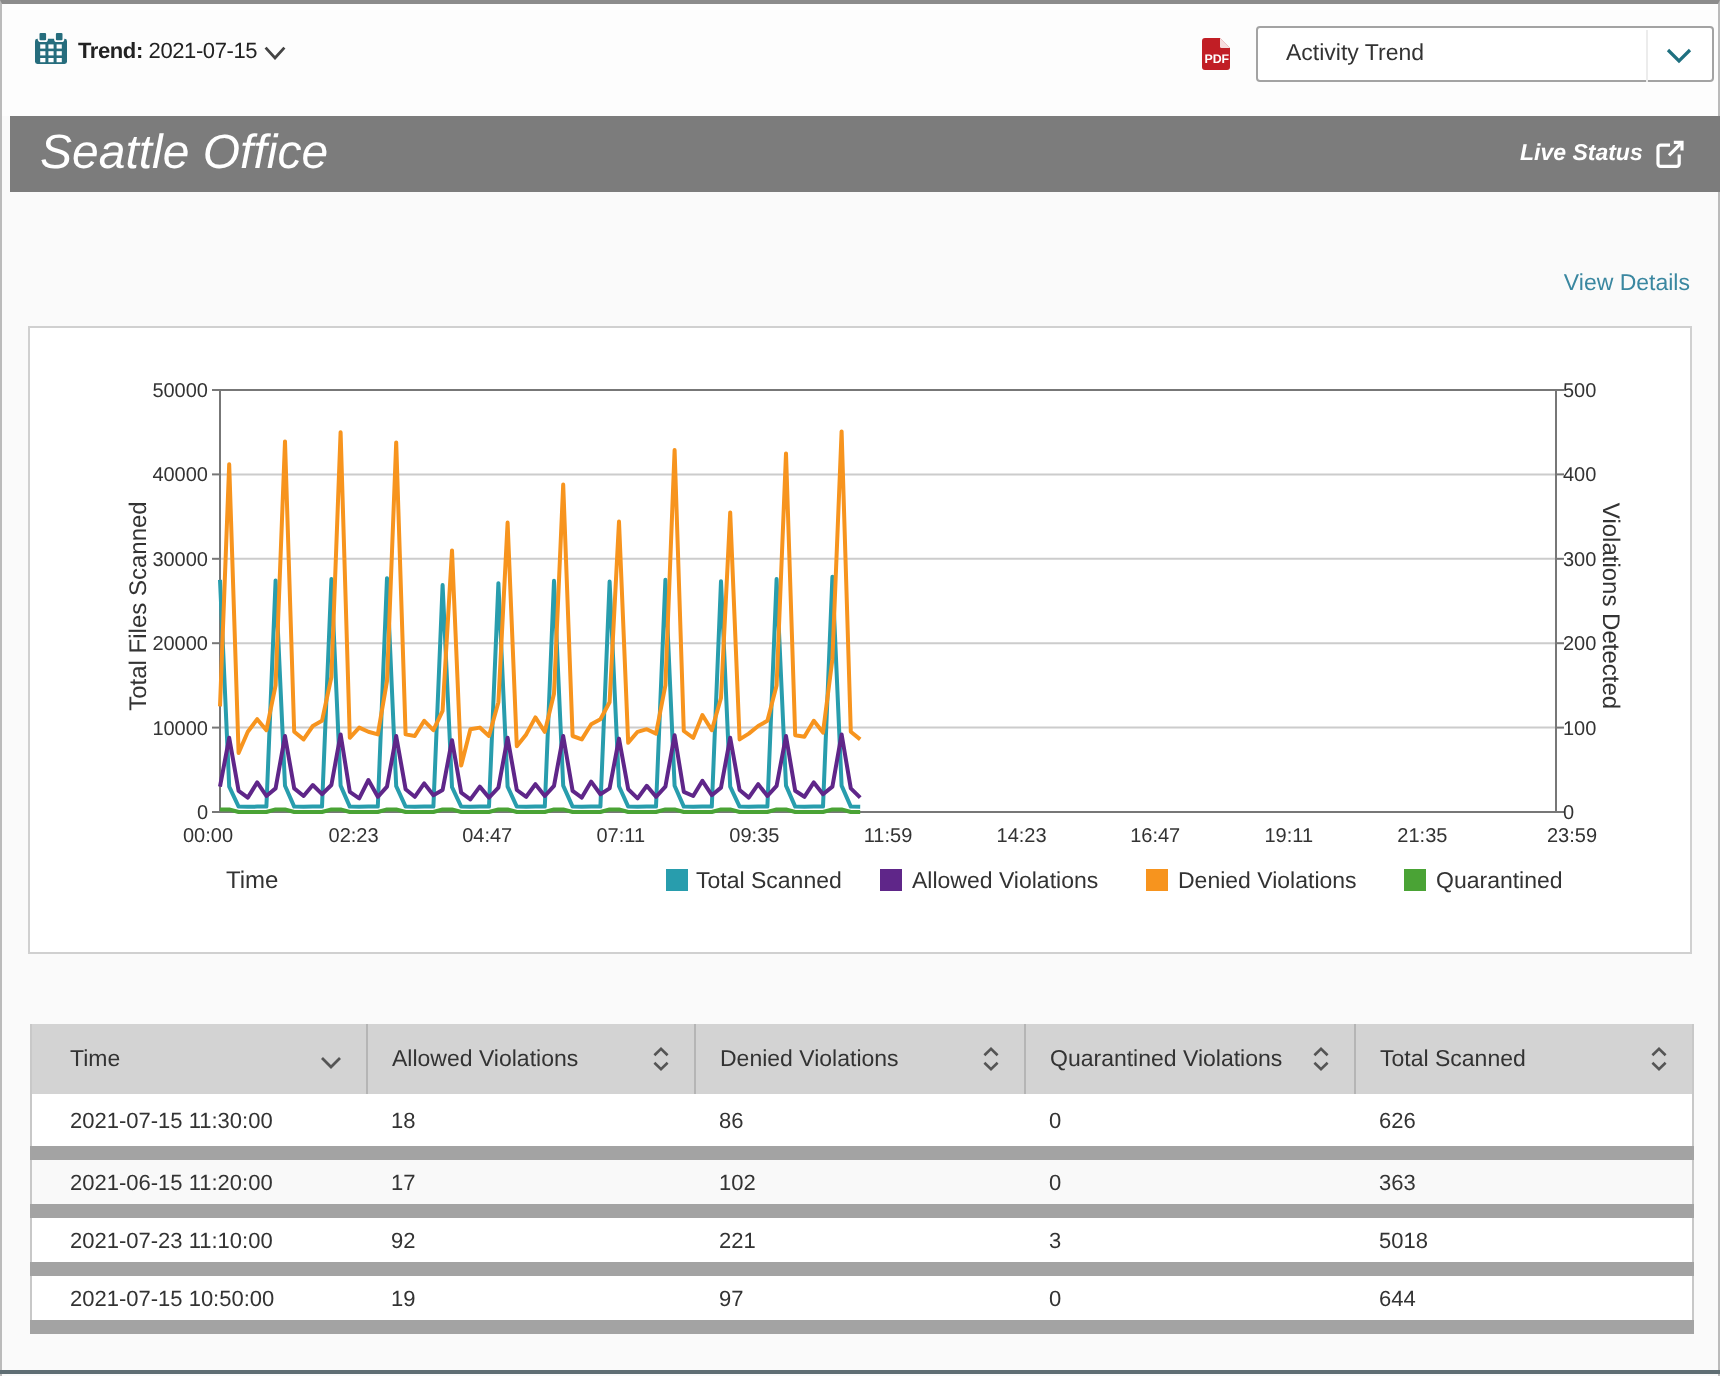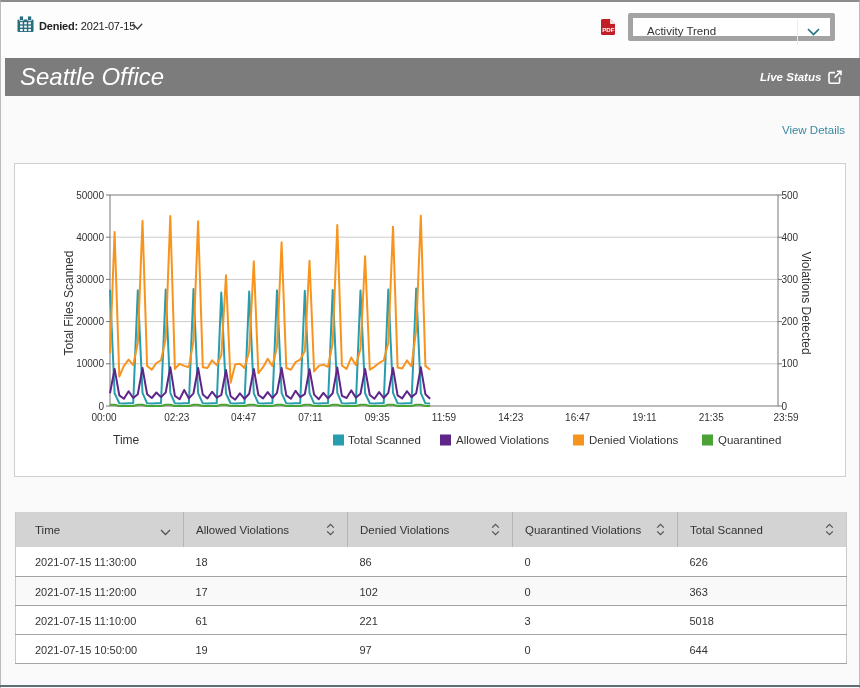--- a/index.html
+++ b/index.html
@@ -2,26 +2,26 @@
 <html><head>
 <meta charset="utf-8">
 <style>
 * { margin:0; padding:0; box-sizing:border-box; }
 html,body { width:860px; height:688px; font-family:"Liberation Sans",sans-serif; background:#fafafa; position:relative; overflow:hidden; }
 .outer { position:absolute; left:0; top:0; width:860px; height:688px; border-top:2px solid #8c8c8c; border-left:1px solid #bbb; border-right:1px solid #bbb; }
 .topbar { position:absolute; left:1px; top:2px; width:858px; height:56px; background:#fdfdfd; }
 .graybar { position:absolute; left:5px; top:58px; width:858px; height:38px; background:#7c7c7c;font-style:italic; }
 .title { position:absolute; left:15px; top:0; height:38px; line-height:38px; color:#fff; font-size:24px; }
 .livestatus { position:absolute; left:755px; top:9px; color:#fff; font-size:11.5px; font-weight:bold; height:20px; line-height:20px; }
-.viewdetails { position:absolute; right:15px; top:124px; color:#3a87a0; font-size:11.5px; }
+.viewdetails { position:absolute; right:15px; top:136px; color:#3a87a0; font-size:11.5px; }
 .panel { position:absolute; left:14px; top:163px; width:832px; height:314px; background:#fff; border:1px solid #d0d0d0; }
 .tbl { position:absolute; left:15px; top:512px; width:831px; border-left:1px solid #c8c8c8; border-right:1px solid #c8c8c8; border-collapse:collapse; table-layout:fixed; font-size:11px; color:#333; }
 .tbl th { background:#d3d3d3; height:35px; font-weight:normal; text-align:left; padding-left:12px; border-right:1px solid #b5b5b5; position:relative; font-size:11.5px; }
 .tbl th:last-child { border-right:none; }
-.tbl td { height:29px; padding-left:12px; padding-top:2px; border-bottom:1px solid #a3a3a3; }
+.tbl td { height:29px; padding-left:12px; padding-top:2px; border-bottom:7px solid #a3a3a3; }
 .tbl td.c0, .tbl th.c0 { padding-left:19px; }
 .tbl .sic { position:absolute; right:12px; top:11px; }
 .bottomline { position:absolute; left:0; top:685px; width:860px; height:2px; background:#5f6e74; }
 </style>
 </head>
 <body>
 <div class="outer"></div>
 <div class="topbar"></div>
 <div class="graybar">
     <div class="title">Seattle Office</div>
@@ -42,31 +42,31 @@
       <rect x="7.2" y="6.2" width="2.6" height="2.1"></rect>
       <rect x="11.3" y="6.2" width="2.6" height="2.1"></rect>
 <rect x="3.1" y="9.6" width="2.6" height="2.1"></rect>
       <rect x="7.2" y="9.6" width="2.6" height="2.1"></rect>
       <rect x="11.3" y="9.6" width="2.6" height="2.1"></rect>
 <rect x="3.1" y="13" width="2.6" height="2.1"></rect>
       <rect x="7.2" y="13" width="2.6" height="2.1"></rect>
       <rect x="11.3" y="13" width="2.6" height="2.1"></rect>
 </g>
 </svg>
-<div style="position:absolute;left:39px;top:20px;font-size:11px;letter-spacing:-0.2px;color:#222;"><b>Denied:</b> 2021-07-15</div>
+<div style="position:absolute;left:39px;top:20px;font-size:11px;letter-spacing:-0.2px;color:#222;"><b>Trend:</b> 2021-07-15</div>
 <svg style="position:absolute;left:132px;top:23px;" width="11" height="7" viewBox="0 0 11 7">
     <path d="M0.8 0.8 L5.5 6 L10.2 0.8" fill="none" stroke="#444" stroke-width="1.4"></path>
   </svg>
 
 <svg style="position:absolute;left:601px;top:19px;" width="14" height="16" viewBox="0 0 14 16">
 <path d="M1.5 0 H9 L14 5 V14.5 A1.5 1.5 0 0 1 12.5 16 H1.5 A1.5 1.5 0 0 1 0 14.5 V1.5 A1.5 1.5 0 0 1 1.5 0 Z" fill="#c11e25"></path>
 <path d="M9 0 L14 5 H9.8 A0.8 0.8 0 0 1 9 4.2 Z" fill="#fff" opacity="0.85"></path>
 <text x="1.2" y="12.5" font-size="6.2" font-weight="bold" fill="#fff" font-family="'Liberation Sans',sans-serif">PDF</text>
 </svg>
-<div style="position:absolute;left:628px;top:13px;width:207px;height:28px;background:#fff;border:5px solid #a3a3a3;border-radius:2px;">
+<div style="position:absolute;left:628px;top:13px;width:229px;height:28px;background:#fff;border:1px solid #a3a3a3;border-radius:2px;">
 <div style="position:absolute;left:14px;top:7px;font-size:11.5px;color:#333;">Activity Trend</div>
 <div style="position:absolute;right:32px;top:1px;width:1px;height:26px;background:#ececec;"></div>
     <svg style="position:absolute;right:10px;top:10px;" width="13" height="8" viewBox="0 0 13 8">
       <path d="M1 1 L6.5 6.5 L12 1" fill="none" stroke="#1f7080" stroke-width="1.6"></path>
     </svg>
 </div>
 <div class="viewdetails">View Details</div>
 <div class="panel"></div>
 <svg width="860" height="688" viewBox="0 0 860 688" style="position:absolute;left:0;top:0;font-family:'Liberation Sans',sans-serif;">
 <line x1="110.0" y1="237.2" x2="778.0" y2="237.2" stroke="#cccccc" stroke-width="1"></line>
@@ -156,29 +156,29 @@
             </svg></span></th>
 </tr>
 <tr style="background:#ffffff;">
         <td class="c0">2021-07-15 11:30:00</td>
         <td>18</td>
         <td>86</td>
         <td>0</td>
         <td>626</td>
       </tr>
 <tr style="background:#f9f9f9;">
-        <td class="c0">2021-07-15 11:20:00</td>
+        <td class="c0">2021-06-15 11:20:00</td>
         <td>17</td>
         <td>102</td>
         <td>0</td>
         <td>363</td>
       </tr>
 <tr style="background:#ffffff;">
-        <td class="c0">2021-07-15 11:10:00</td>
-        <td>61</td>
+        <td class="c0">2021-07-23 11:10:00</td>
+        <td>92</td>
         <td>221</td>
         <td>3</td>
         <td>5018</td>
       </tr>
 <tr style="background:#ffffff;">
         <td class="c0">2021-07-15 10:50:00</td>
         <td>19</td>
         <td>97</td>
         <td>0</td>
         <td>644</td>

